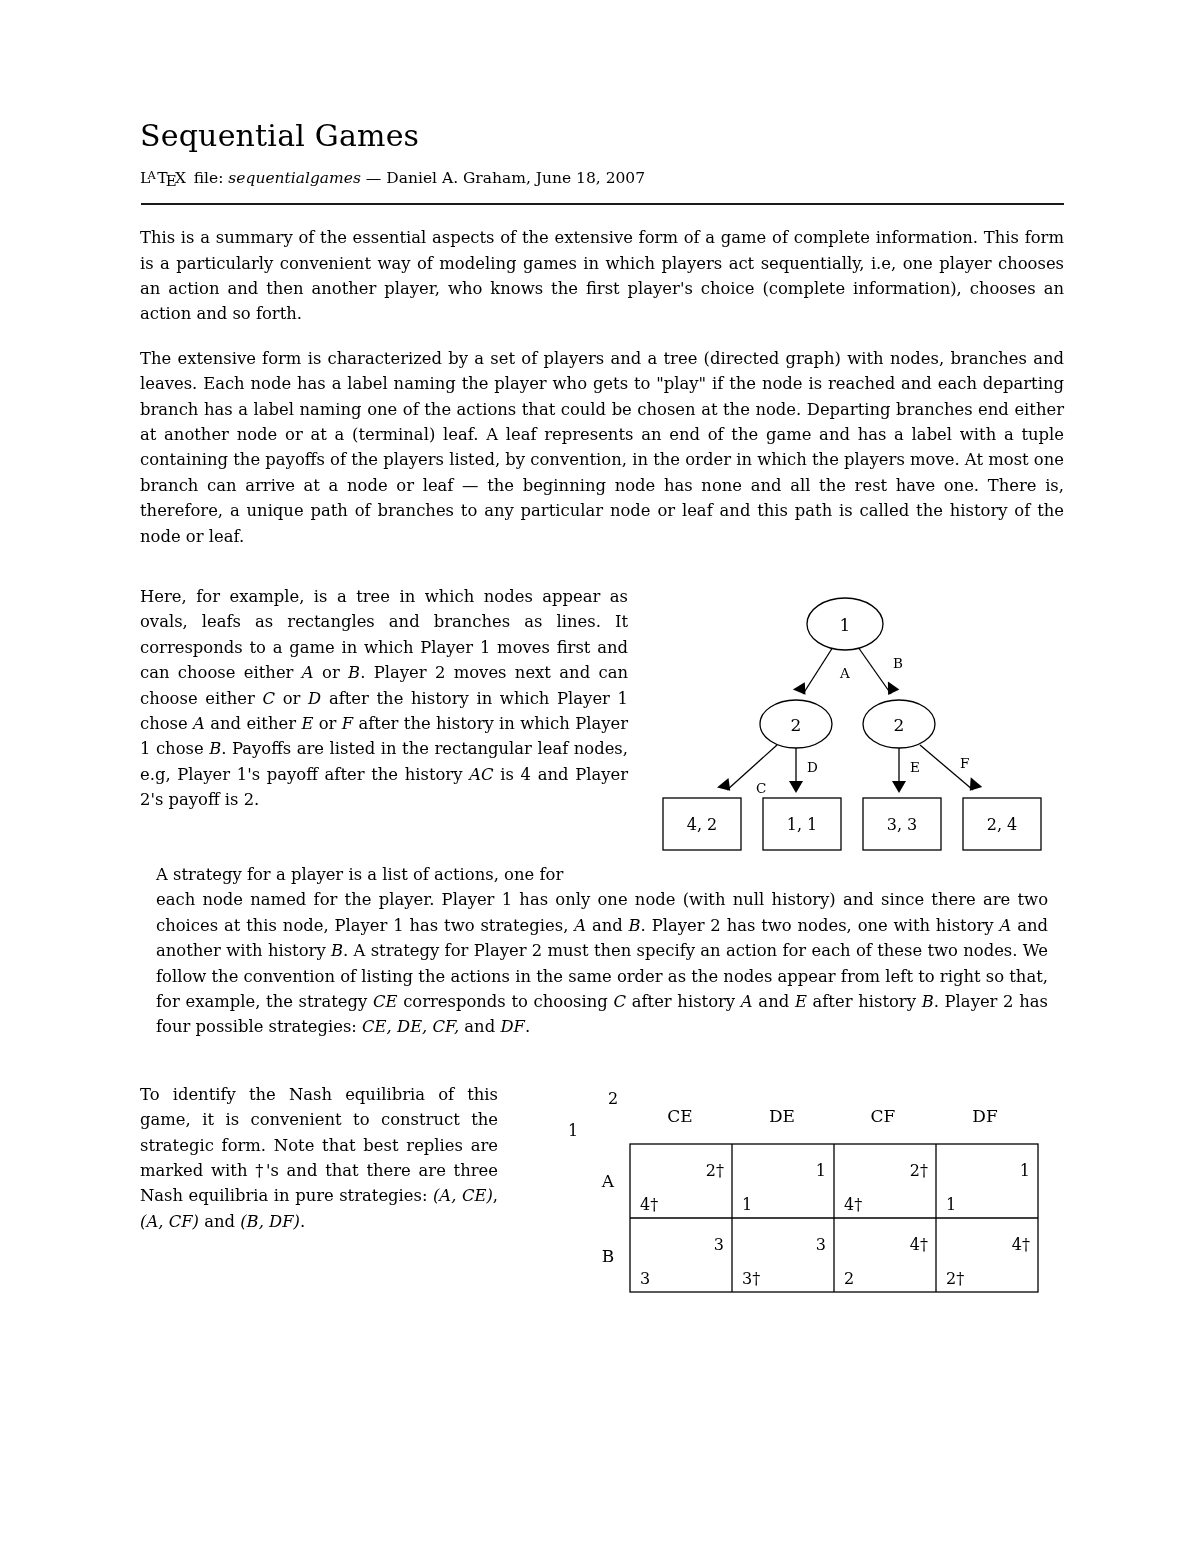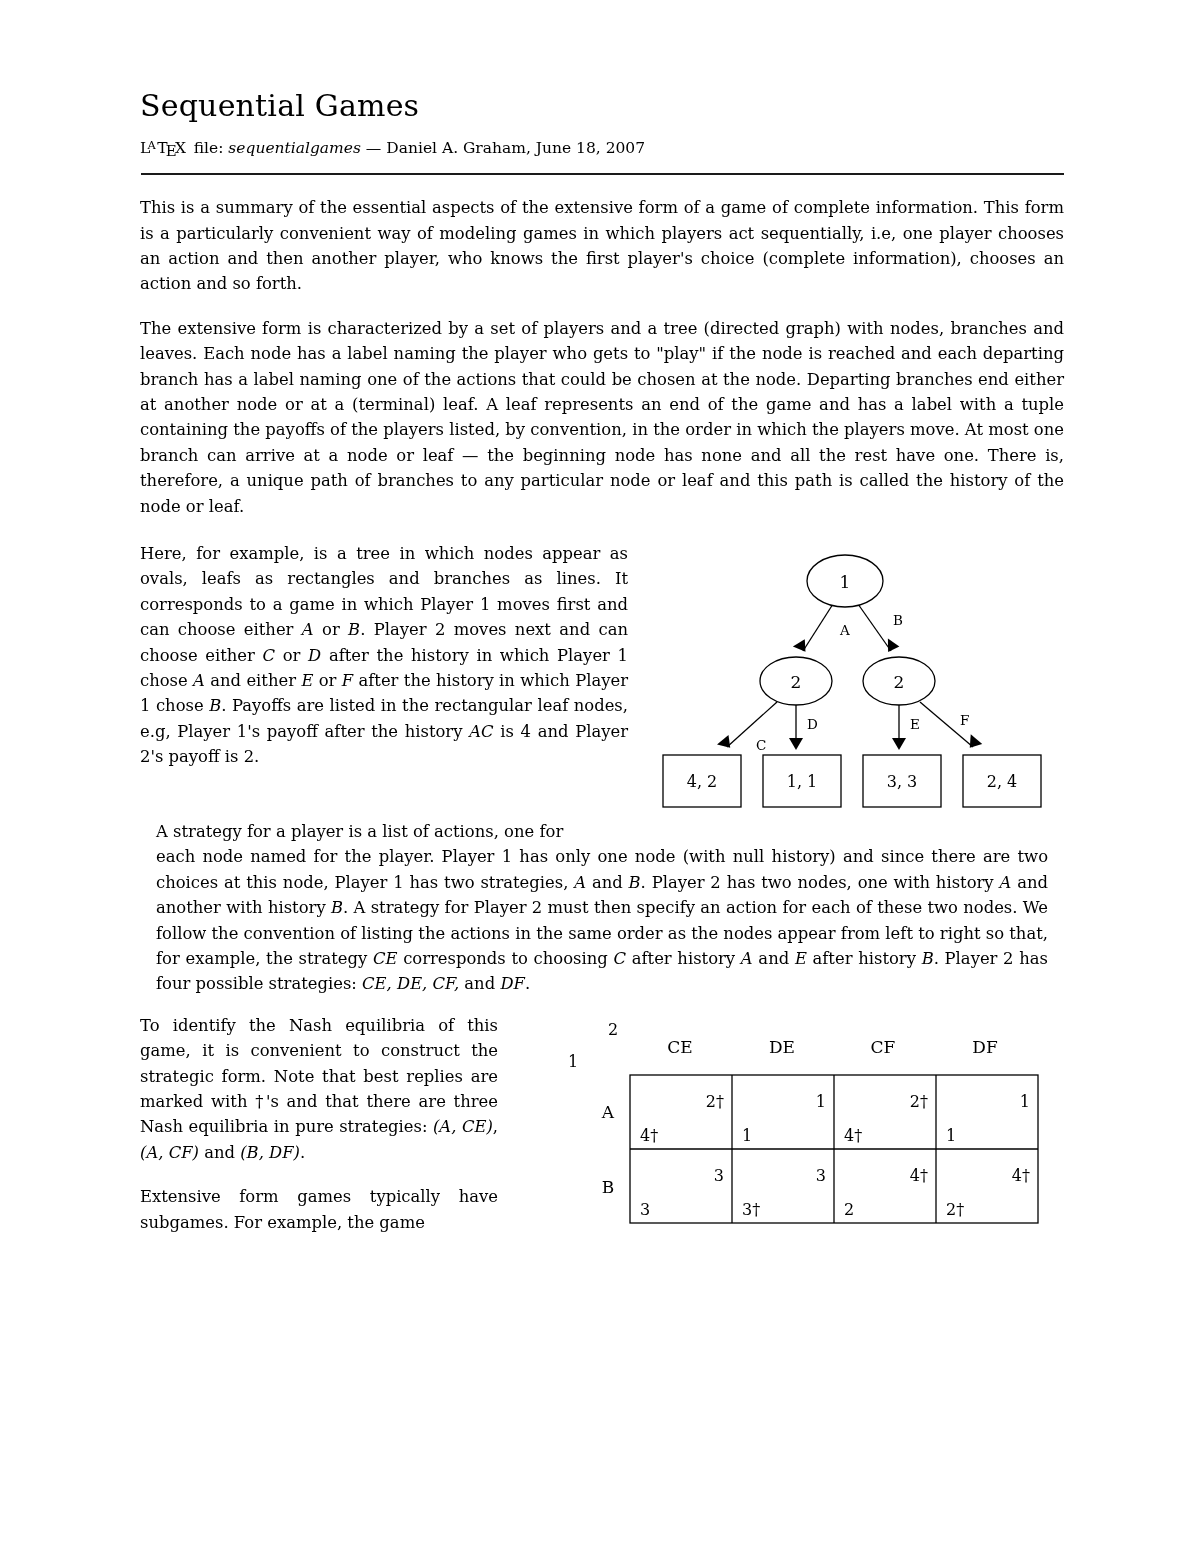--- a/index.html
+++ b/index.html
@@ -28,21 +28,21 @@
     width: 924px;
   }
 
   
   .doc-title {
     font-family: "DejaVu Serif", "Liberation Serif", serif;
     font-size: 30px;
     font-weight: normal;
     letter-spacing: 0.2px;
     margin: 0;
-    padding-top: 90px;
+    padding-top: 120px;
     line-height: 1.05;
   }
   .doc-subtitle {
     font-size: 15.5px;
     margin: 0;
     padding-top: 17px;
     line-height: 1.2;
     white-space: nowrap;
   }
   .doc-subtitle .ital { font-style: italic; }
@@ -82,21 +82,21 @@
     hyphens: manual;
   }
   p.p1 { margin-top: 20px; }
   p.p2 { margin-top: 19px; }
   .it { }
   .mathit { font-style: italic; font-family: "DejaVu Serif", "Liberation Serif", serif; }
 
   
   .tree-section {
     position: relative;
-    margin-top: 22px;
+    margin-top: 35px;
     min-height: 272px;
   }
   .tree-text {
     width: 488px;
     font-size: 16.4px;
     line-height: 25.4px;
     text-align: justify;
     margin: 0;
   }
   .tree-figure {
@@ -112,21 +112,21 @@
     font-size: 16.4px;
     line-height: 25.4px;
     text-align: justify;
     margin: 16px;
     margin-top: 6px;
   }
 
   
   .bottom-section {
     position: relative;
-    margin-top: 16px;
+    margin-top: 42px;
     min-height: 240px;
   }
   .bottom-text {
     width: 358px;
     font-size: 16.4px;
     line-height: 25.4px;
     text-align: justify;
     margin: 0;
   }
   .bottom-text.second { margin-top: 19px; }
@@ -214,21 +214,20 @@
           <text x="347" y="244" text-anchor="middle" font-size="16">2, 4</text>
         </svg>
       </div>
     </div>
 
     <p class="after-tree"><span>A </span><span class="it">strategy</span><span> for a player is a list of actions, one for</span><br><span>each node named for the player. Player 1 has only one node (with null history) and since there are two choices at this node, Player 1 has two strategies, </span><span class="mathit">A</span><span> and </span><span class="mathit">B</span><span>. Player 2 has two nodes, one with history </span><span class="mathit">A</span><span> and another with history </span><span class="mathit">B</span><span>. A strategy for Player 2 must then specify an action for each of these two nodes. We follow the convention of listing the actions in the same order as the nodes appear from left to right so that, for example, the strategy </span><span class="mathit">CE</span><span> corresponds to choosing </span><span class="mathit">C</span><span> after history </span><span class="mathit">A</span><span> and </span><span class="mathit">E</span><span> after history </span><span class="mathit">B</span><span>. Player 2 has four possible strategies: </span><span class="mathit">CE, DE,</span> <span class="mathit">CF,</span><span> and </span><span class="mathit">DF</span><span>.</span></p>
 
     <div class="bottom-section">
       <p class="bottom-text"><span>To identify the Nash equilibria of this game, it is convenient to construct the strategic form. Note that best replies are marked with †'s and that there are three Nash equilibria in pure strategies: </span><span class="mathit">(A, CE)</span><span>, </span><span class="mathit">(A, CF)</span><span> and </span><span class="mathit">(B, DF)</span><span>.</span></p>
 
-      <p class="bottom-text second"><span>Extensive form games typically have </span><span class="it">subgames</span><span>. For example, the game</span></p>
 
       <div class="matrix-figure">
         <svg width="510" height="230" viewBox="0 0 510 230">
 
           <text x="48" y="22" font-size="16">2</text>
           <text x="8" y="54" font-size="16">1</text>
 
           <text x="120" y="40" text-anchor="middle" font-size="17">CE</text>
           <text x="222" y="40" text-anchor="middle" font-size="17">DE</text>
           <text x="323" y="40" text-anchor="middle" font-size="17">CF</text>

